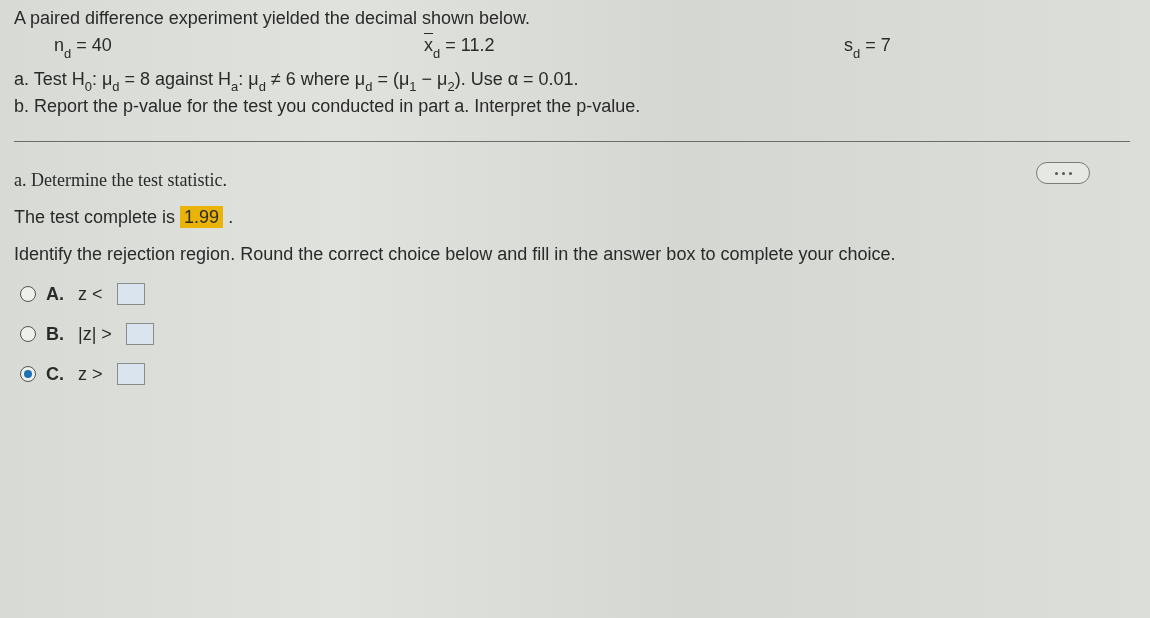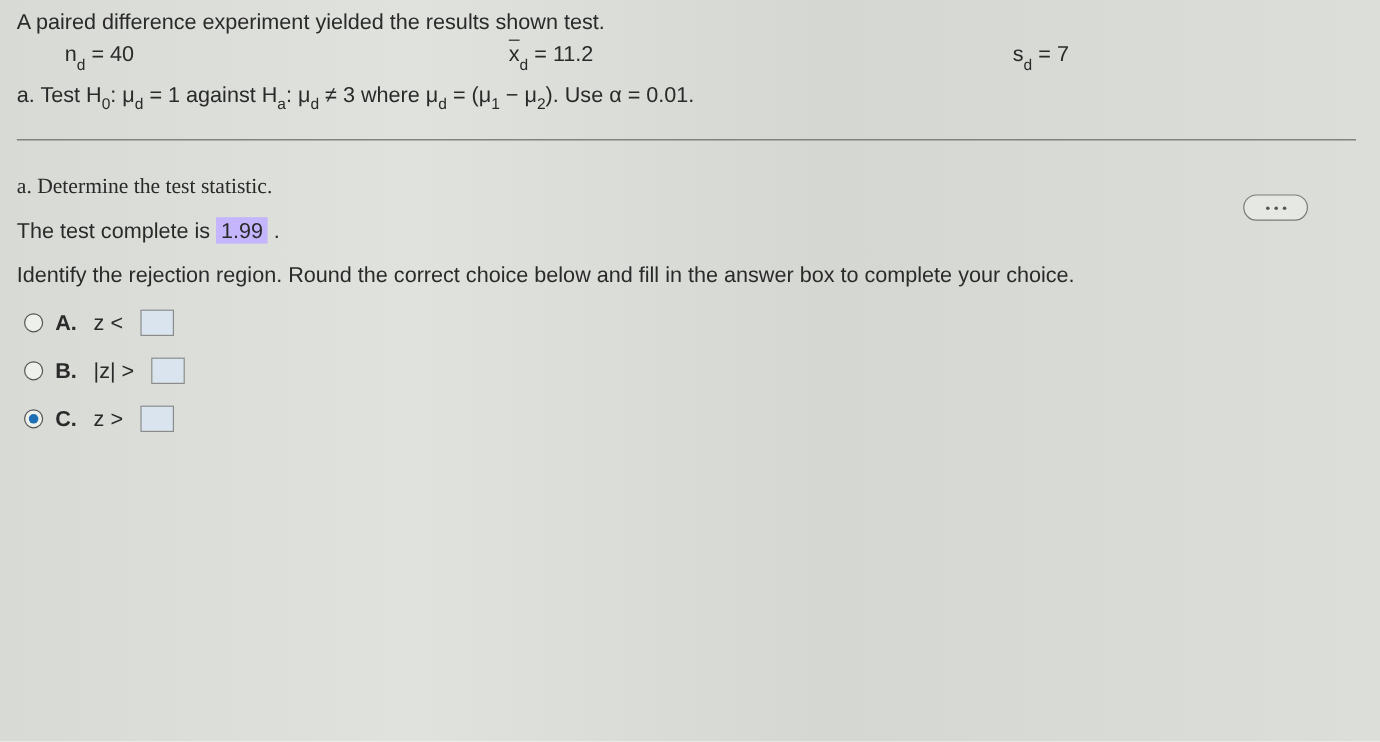--- a/index.html
+++ b/index.html
@@ -59,21 +59,21 @@
       justify-content: center;
       gap: 4px;
       cursor: pointer;
     }
     .ellipsis-dot {
       width: 3px; height: 3px; background: #555; border-radius: 50%;
     }
     .spaced { margin-top: 28px; font-family: Liberation Serif, serif; }
     .prompt-line { margin-top: 16px; }
     .answer-val {
-      background: #c4b5fd;
+      background: #eab308;
       padding: 1px 4px;
     }
     .note { margin-top: 4px; }
     .options { margin-top: 18px; }
     .option-row {
       display: flex;
       align-items: center;
       gap: 10px;
       margin: 18px 0 18px 6px;
     }
@@ -102,38 +102,39 @@
       vertical-align: middle;
       margin-left: 4px;
     }
     .math { font-family: Liberation Sans, sans-serif; font-style: normal; }
   </style>
 </head>
 <body>
 
 <div class="content">
 
-  <div class="intro">A paired difference experiment yielded the results shown test.</div>
+  <div class="intro">A paired difference experiment yielded the decimal shown below.</div>
 
   <div class="given-row">
     <div class="given-item gi1 math">
       <span>n</span><span class="sub">d</span><span> = 40</span>
     </div>
     <div class="given-item gi2 math">
       <span class="overbar"><span>x</span></span><span class="sub">d</span><span> = 11.2</span>
     </div>
     <div class="given-item gi3 math">
       <span>s</span><span class="sub">d</span><span> = 7</span>
     </div>
   </div>
 
   <div class="part math">
-    <span>a. Test H</span><span class="sub">0</span><span>: μ</span><span class="sub">d</span><span> = 1 against H</span><span class="sub">a</span><span>: μ</span><span class="sub">d</span><span> ≠ 3 where μ</span><span class="sub">d</span><span> = (μ</span><span class="sub">1</span><span> − μ</span><span class="sub">2</span><span>). Use α = 0.01.</span>
+    <span>a. Test H</span><span class="sub">0</span><span>: μ</span><span class="sub">d</span><span> = 8 against H</span><span class="sub">a</span><span>: μ</span><span class="sub">d</span><span> ≠ 6 where μ</span><span class="sub">d</span><span> = (μ</span><span class="sub">1</span><span> − μ</span><span class="sub">2</span><span>). Use α = 0.01.</span>
   </div>
 
+  <div class="part">b. Report the p-value for the test you conducted in part a. Interpret the p-value.</div>
 
   <hr class="divider">
 
   <div class="spaced">a. Determine the test statistic.</div>
 
   <div class="prompt-line">
     <span>The test complete is </span><span class="answer-val">1.99</span><span> .</span>
   </div>
 
   <div class="prompt-line">Identify the rejection region. Round the correct choice below and fill in the answer box to complete your choice.</div>

